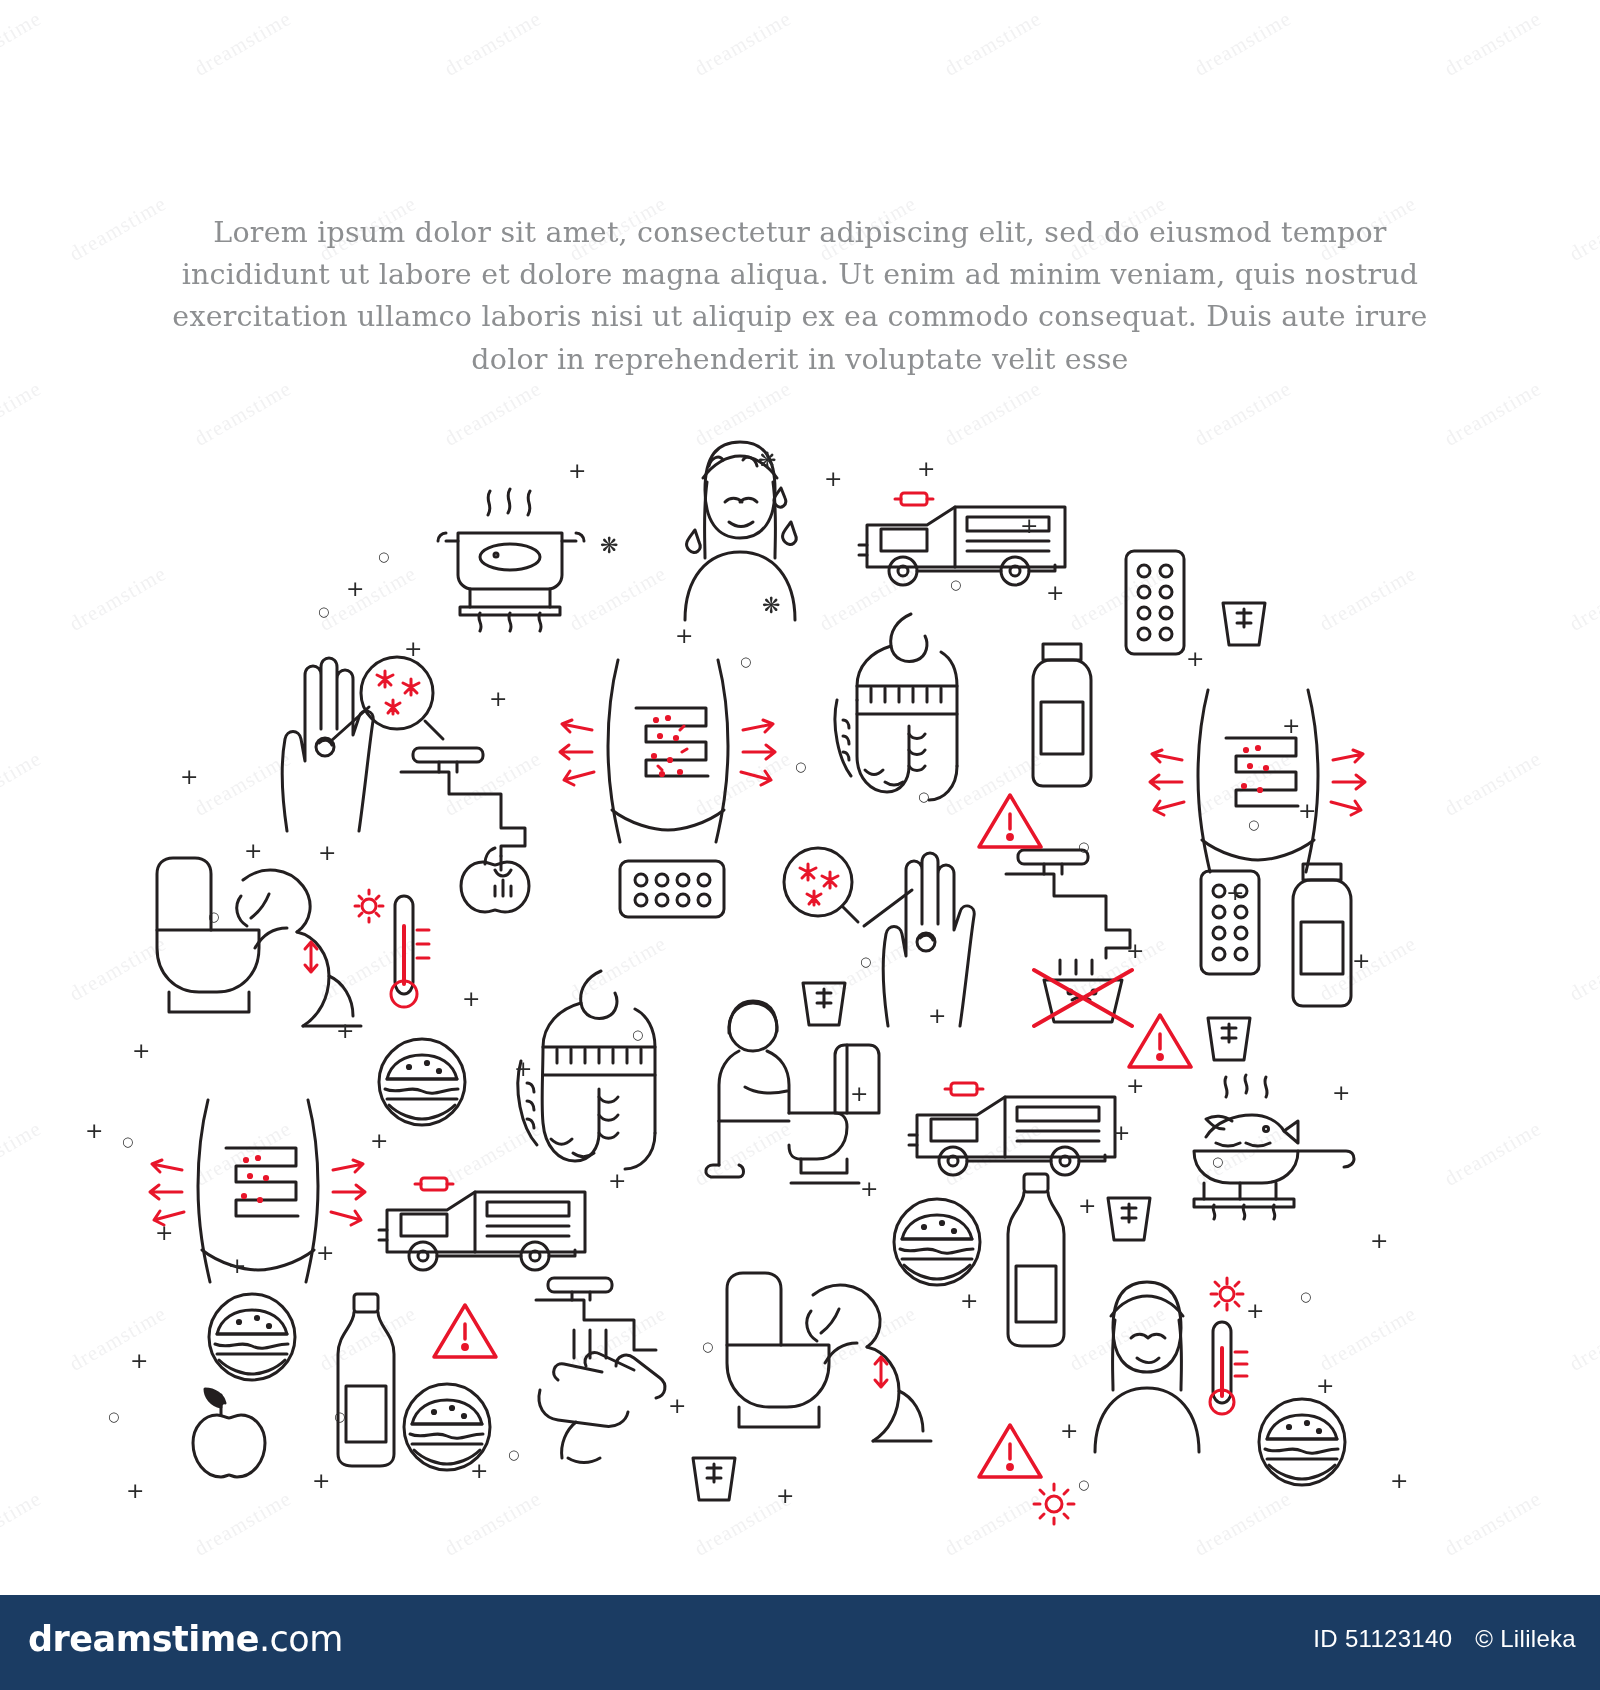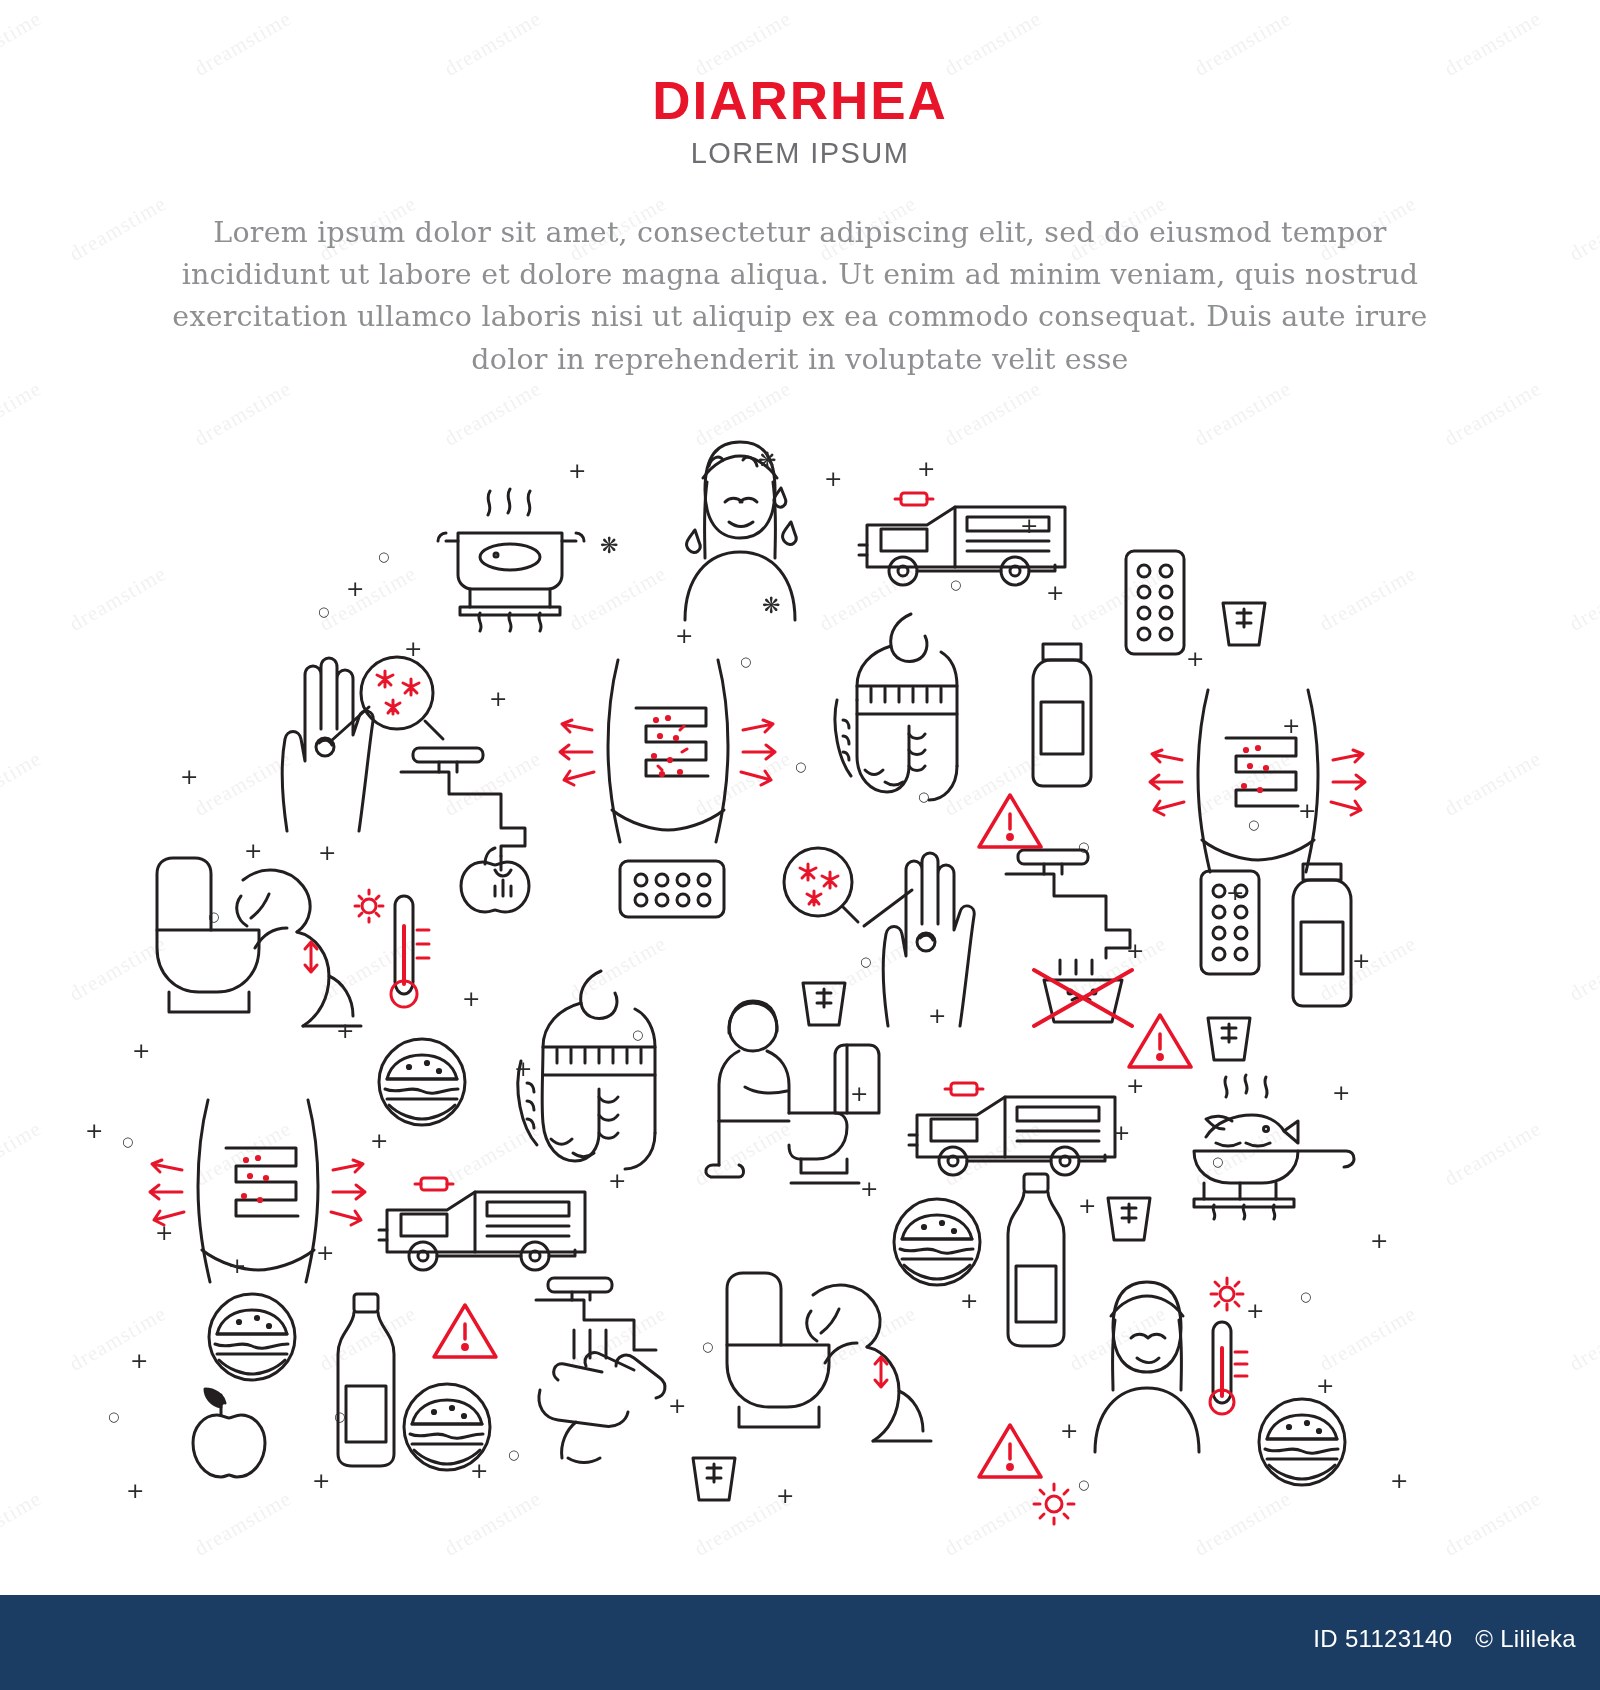--- a/index.html
+++ b/index.html
@@ -194,24 +194,20 @@
       <div class="wm" style="left: 1565px; top: 1355px;">dreamstime</div>
       <div class="wm" style="left: -60px; top: 1540px;">dreamstime</div>
       <div class="wm" style="left: 190px; top: 1540px;">dreamstime</div>
       <div class="wm" style="left: 440px; top: 1540px;">dreamstime</div>
       <div class="wm" style="left: 690px; top: 1540px;">dreamstime</div>
       <div class="wm" style="left: 940px; top: 1540px;">dreamstime</div>
       <div class="wm" style="left: 1190px; top: 1540px;">dreamstime</div>
       <div class="wm" style="left: 1440px; top: 1540px;">dreamstime</div>
     </div>
 
-  <div class="header">
-    <h1 class="title">DIARRHEA</h1>
-    <h2 class="subtitle">LOREM IPSUM</h2>
-  </div>
 
   <div class="lead">Lorem ipsum dolor sit amet, consectetur adipiscing elit, sed do eiusmod tempor incididunt ut labore et dolore magna aliqua. Ut enim ad minim veniam, quis nostrud exercitation ullamco laboris nisi ut aliquip ex ea commodo consequat. Duis aute irure dolor in reprehenderit in voluptate velit esse</div>
 
   <div class="collage">
 
     <div class="ico" style="left:430px; top:75px;">
       <svg width="160" height="150" viewBox="0 0 160 150" fill="none" stroke="#231f20" stroke-width="3" stroke-linecap="round" stroke-linejoin="round">
         <path d="M28 48 h104 v42 a14 14 0 0 1 -14 14 H42 a14 14 0 0 1 -14 -14 z"></path>
         <path d="M16 56 h12 M132 56 h14"></path>
         <path d="M8 56 a8 8 0 0 1 8 -8"></path>
@@ -859,19 +855,22 @@
     <div class="deco circ" style="left:334px; top:1000px;">○</div>
     <div class="deco circ" style="left:508px; top:1038px;">○</div>
     <div class="deco circ" style="left:702px; top:930px;">○</div>
     <div class="deco circ" style="left:1078px; top:1068px;">○</div>
     <div class="deco circ" style="left:1300px; top:880px;">○</div>
     <div class="deco circ" style="left:1212px; top:745px;">○</div>
     <div class="deco circ" style="left:108px; top:1000px;">○</div>
   </div>
 
   <div class="footer">
+    <div class="brand">
+      <span>dreamstime</span><span class="suffix">.com</span>
+    </div>
     <div class="footer-right">
       <span class="idtxt">ID 51123140</span>
       <span class="author">© Lilileka</span>
     </div>
   </div>
 
 </div>
 
 </body></html>

